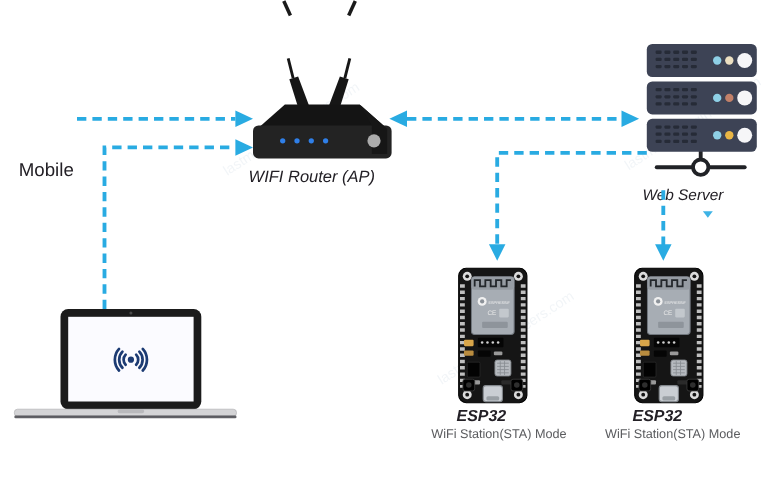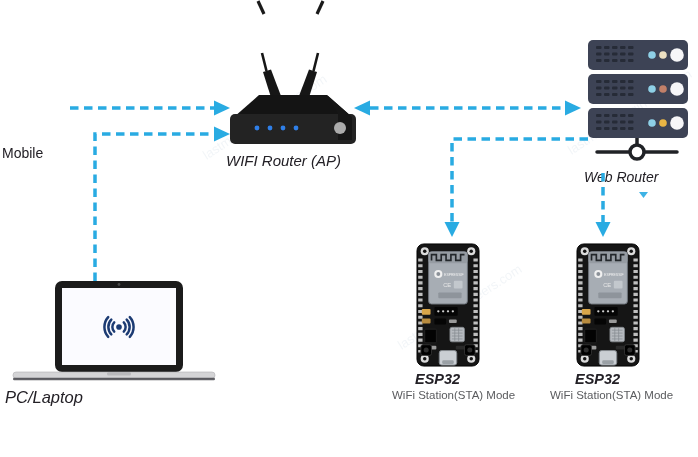--- a/index.html
+++ b/index.html
@@ -97,21 +97,21 @@
         <rect x="25" y="112" width="18" height="15" rx="2.5" fill="#caced3" stroke="#83888d" stroke-width="1"></rect>
         <rect x="28" y="122" width="12" height="4" rx="1.5" fill="#9aa0a5"></rect>
       </symbol>
     </defs>
   </svg>
 
   <div class="wm" style="left:200px;top:150px">lastminuteengineers.com</div>
   <div class="wm" style="left:565px;top:145px">lastminuteengineers.com</div>
   <div class="wm" style="left:395px;top:340px">lastminuteengineers.com</div>
 
-  <div class="label" style="left:2px;top:146px;font-size:14px">Mobile</div>
+  <div class="label" style="left:17px;top:146px;font-size:17px">Mobile</div>
 
   <div class="node" style="left:226px;top:0px">
     <svg width="134" height="148" viewBox="0 0 134 148">
 
       <line x1="32" y1="1" x2="38" y2="14" stroke="#1a1a1a" stroke-width="3.2"></line>
       <line x1="97" y1="1" x2="91" y2="14" stroke="#1a1a1a" stroke-width="3.2"></line>
 
       <line x1="36" y1="53" x2="40.5" y2="71" stroke="#161616" stroke-width="2.6"></line>
       <line x1="92" y1="53" x2="87.5" y2="71" stroke="#161616" stroke-width="2.6"></line>
       <polygon points="37,72 45,69.5 58,104 48,107" fill="#161616"></polygon>
@@ -204,34 +204,33 @@
           <circle cx="93" cy="19" r="6.8" fill="#f6f6f8"></circle>
         <circle cx="68" cy="53" r="3.8" fill="#8ed0e6"></circle>
           <circle cx="79" cy="53" r="3.8" fill="#c28069"></circle>
           <circle cx="93" cy="53" r="6.8" fill="#f6f6f8"></circle>
         <circle cx="68" cy="87" r="3.8" fill="#8ed0e6"></circle>
           <circle cx="79" cy="87" r="3.8" fill="#e9b544"></circle>
           <circle cx="93" cy="87" r="6.8" fill="#f6f6f8"></circle>
       </g>
     </svg>
   </div>
-  <div class="label center" style="left:584px;top:170px;width:108px;font-size:14px">Web Router</div>
+  <div class="label center" style="left:584px;top:170px;width:108px;font-size:14px">Web Server</div>
 
   <div class="node" style="left:12px;top:278px">
     <svg width="204" height="103" viewBox="0 0 204 103">
       <rect x="43" y="3" width="128" height="91" rx="7" fill="#1b1b1b"></rect>
       <rect x="50" y="10" width="114" height="77" fill="#fbfbff"></rect>
       <circle cx="107" cy="6.5" r="1.4" fill="#4a4a4a"></circle>
       <use href="#wifi" x="84" y="33" width="46" height="32"></use>
       <rect x="1" y="94" width="202" height="6.5" rx="3" fill="#d4d4d6" stroke="#b0b0b3" stroke-width="0.6"></rect>
       <rect x="95" y="94" width="24" height="3.6" rx="1.6" fill="#b9b9bc"></rect>
       <rect x="1" y="99.8" width="202" height="2.4" rx="1.2" fill="#47474c" opacity="0.85"></rect>
     </svg>
   </div>
-  <div class="label center" style="left:5px;top:388px;width:205px;font-size:16.5px">PC/Laptop</div>
 
   <div class="node" style="left:415px;top:242px">
     <svg width="66" height="126" viewBox="0 0 68 130">
       <use href="#esp32"></use>
     </svg>
   </div>
   <div class="label center" style="left:415px;top:372px;width:66px;font-size:14.5px;font-weight:bold">ESP32</div>
   <div class="sublabel" style="left:392px;top:389px;width:112px">WiFi Station(STA) Mode</div>
 
   <div class="node" style="left:575px;top:242px">

